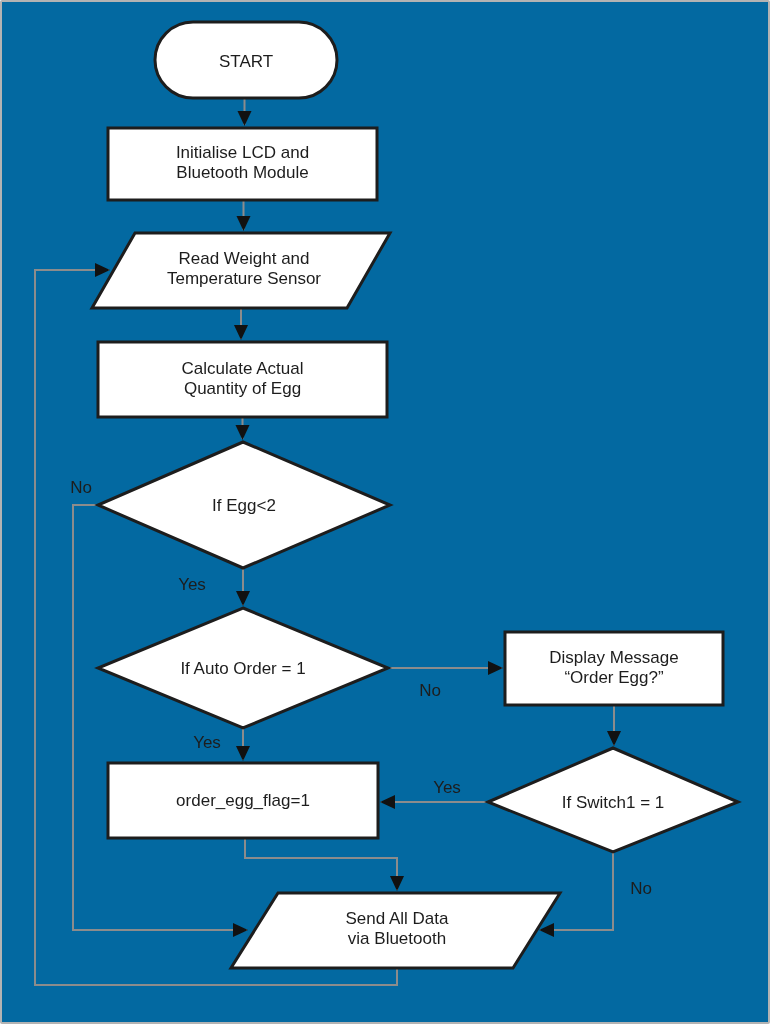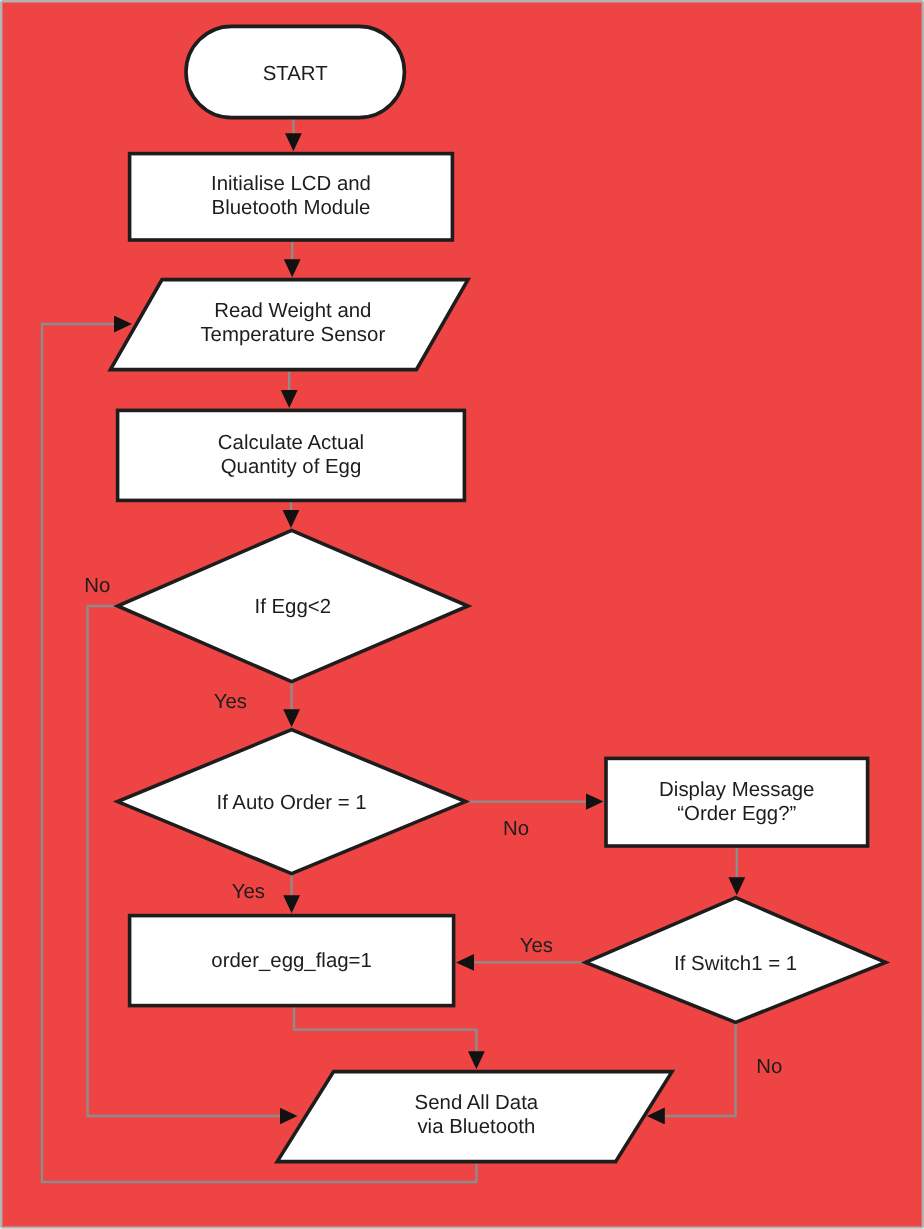--- a/index.html
+++ b/index.html
@@ -6,21 +6,21 @@
     margin: 0;
     padding: 0;
     background: #ffffff;
     font-family: "Liberation Sans", sans-serif;
   }
   .frame {
     width: 766px;
     height: 1020px;
     border: 2px solid #b3b3b3;
     border-radius: 2px;
-    background: #ef4444;
+    background: #0369a1;
     box-sizing: content-box;
     overflow: hidden;
   }
   svg { display: block; }
   .shape {
     fill: #ffffff;
     stroke: #1d1d1d;
     stroke-width: 3;
     stroke-linejoin: miter;
   }

